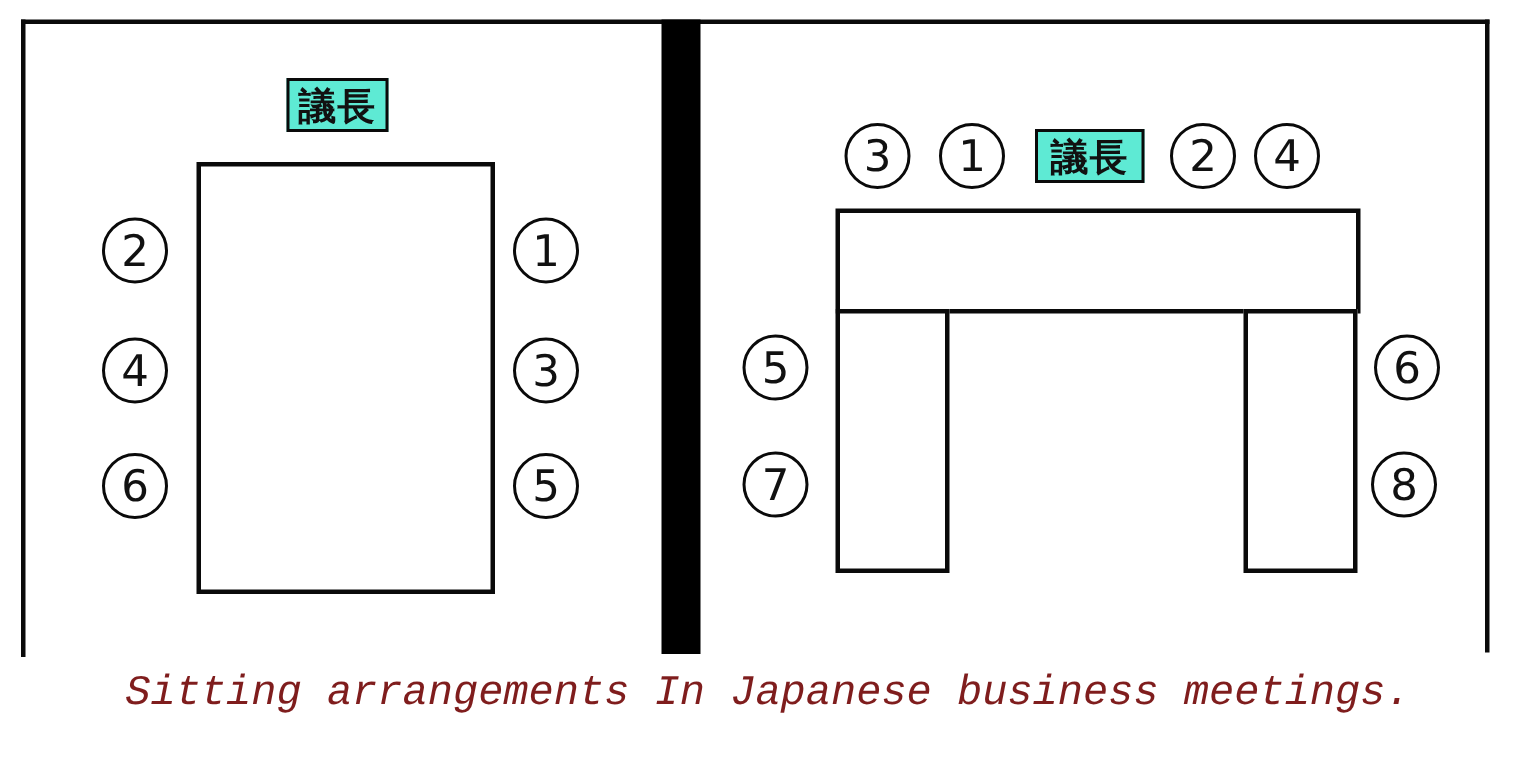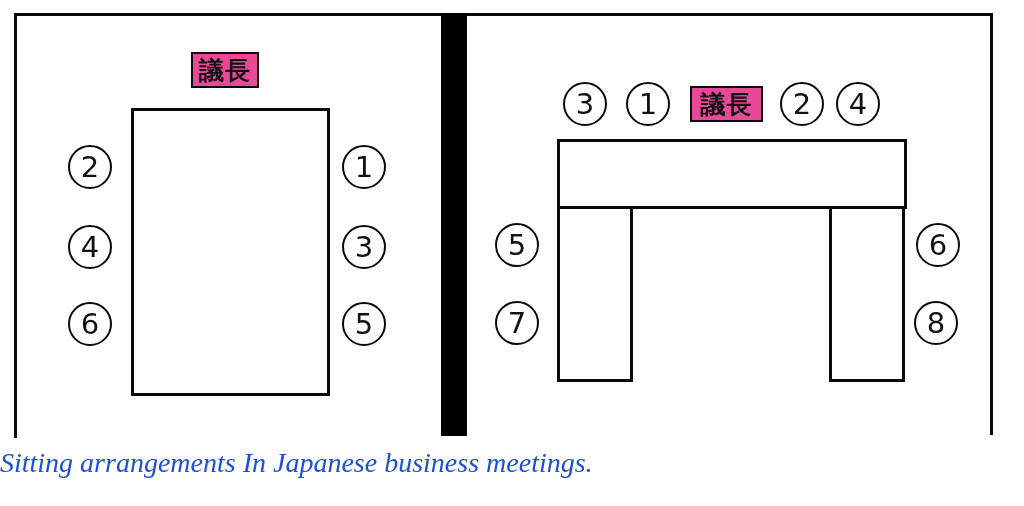--- a/index.html
+++ b/index.html
@@ -13,39 +13,40 @@
   }
   .abs{position:absolute;box-sizing:border-box;}
   .line{background:#0a0a0a;}
   .divider{background:#000000;}
   .table-rect{
     border:3px solid #0a0a0a;
     background:#ffffff;
   }
   .chair-box{
     border:2px solid #0a0a0a;
-    background:#ec4899;
+    background:#5eead4;
     display:flex;align-items:flex-start;justify-content:center;
     font-size:25px;font-weight:600;letter-spacing:1px;
     font-family:"DejaVu Sans", sans-serif;
   }
   .seat{
     width:44px;height:44px;
     border:2.5px solid #0a0a0a;border-radius:50%;
     background:#ffffff;
     display:flex;align-items:center;justify-content:center;
     font-size:29px;font-weight:400;line-height:1;
     font-family:"DejaVu Sans", sans-serif;
   }
   .caption{
     position:absolute;left:0;right:0;top:447px;
-    font-family:Liberation Serif, serif;
+    text-align:center;
+    font-family:Liberation Mono, monospace;
     font-style:italic;
     font-size:28px;
-    color:#1d4ed8;
+    color:#7f1d1d;
   }
 </style>
 </head>
 <body>
 
 <div id="figure">
 
   <div class="abs line" style="left:14px;top:13px;width:979px;height:3px;"></div>
   <div class="abs line" style="left:14px;top:13px;width:3px;height:425px;"></div>
   <div class="abs line" style="left:990px;top:13px;width:3px;height:422px;"></div>

